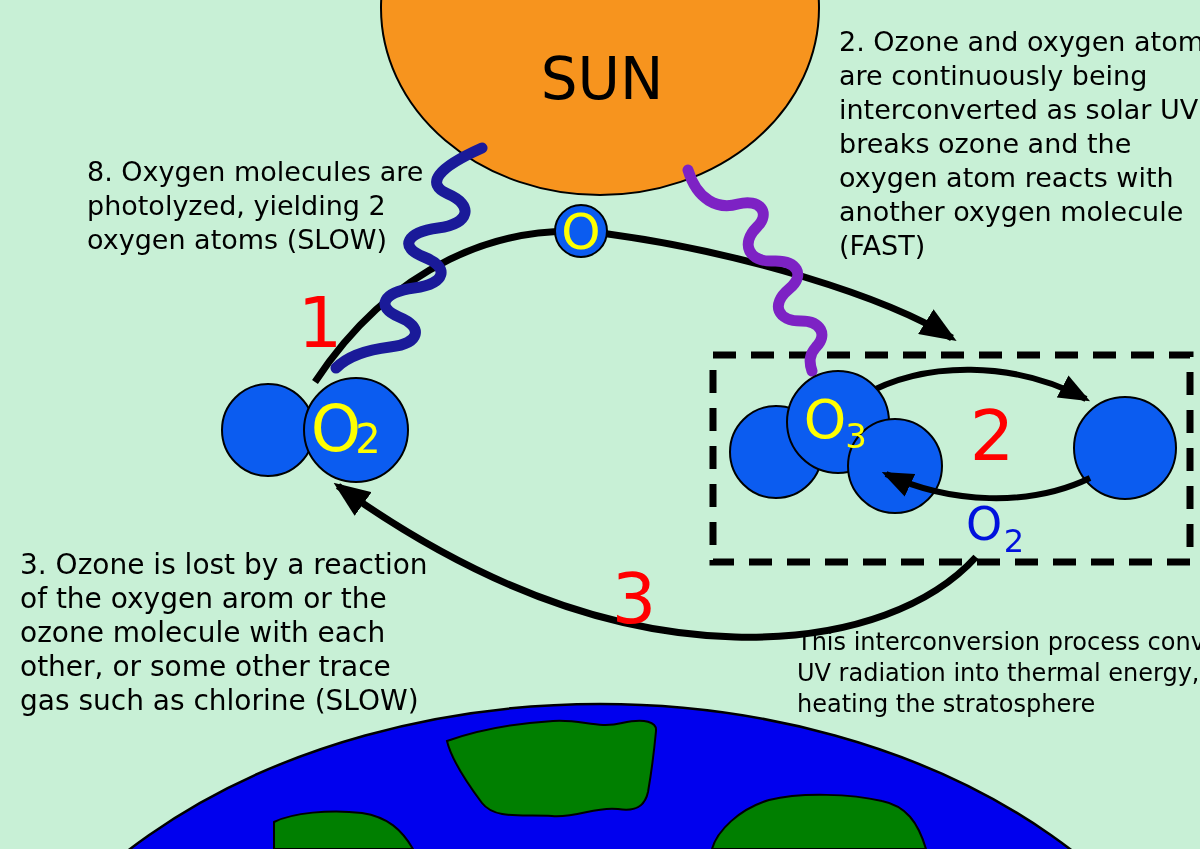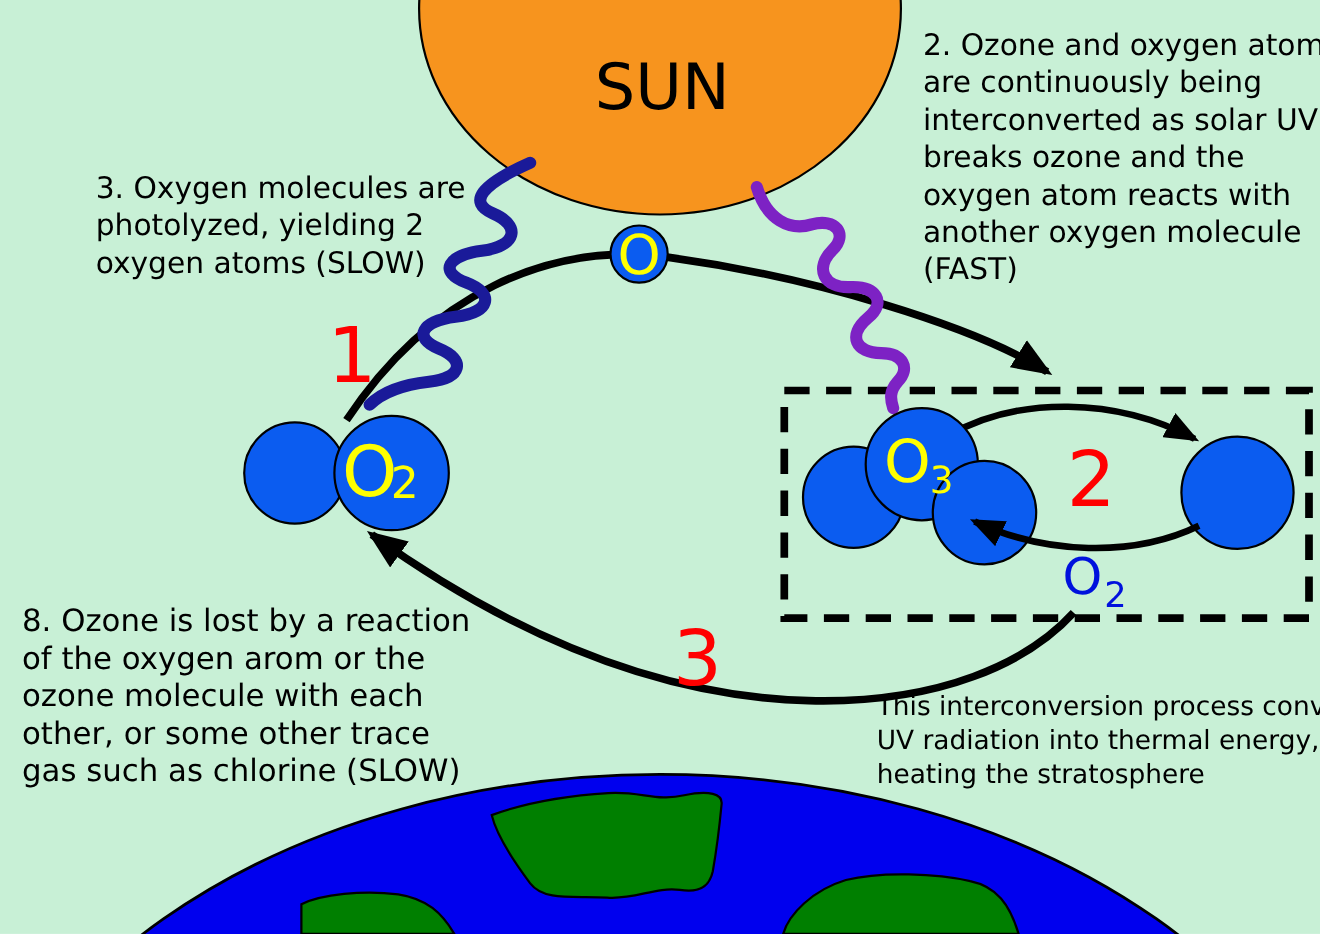--- a/index.html
+++ b/index.html
@@ -82,31 +82,31 @@
     <text class="blab" x="1014" y="552" font-size="32" text-anchor="middle">2</text>
 
     <text class="sun-text" x="602" y="99" text-anchor="middle">SUN</text>
 
     <ellipse cx="600" cy="1152" rx="638" ry="448" fill="#0000ee" stroke="#000" stroke-width="2.5"></ellipse>
     <path fill="#007f00" stroke="#000" stroke-width="2" d="M 447 741 C 480 729, 520 723, 553 721 C 582 719, 597 729, 622 723 C 645 718, 657 722, 656 731 C 654 752, 651 775, 648 792 C 645 806, 636 812, 618 809 C 596 806, 577 818, 552 816 C 524 814, 495 820, 482 803 C 470 787, 452 762, 447 741 Z"></path>
     <path fill="#007f00" stroke="#000" stroke-width="2" d="M 274 822 C 292 813, 330 809, 362 813 C 388 817, 402 830, 413 849 L 274 849 Z"></path>
     <path fill="#007f00" stroke="#000" stroke-width="2" d="M 712 849 C 717 831, 739 809, 769 800 C 801 792, 852 794, 882 801 C 906 806, 918 822, 926 849 Z"></path>
   </svg>
 
-  <div class="caption cap1">3. Oxygen molecules are
+  <div class="caption cap1">8. Oxygen molecules are
 photolyzed, yielding 2
 oxygen atoms (SLOW)</div>
   <div class="caption cap2">2. Ozone and oxygen atoms
 are continuously being
 interconverted as solar UV
 breaks ozone and the
 oxygen atom reacts with
 another oxygen molecule
 (FAST)</div>
-  <div class="caption cap3">8. Ozone is lost by a reaction
+  <div class="caption cap3">3. Ozone is lost by a reaction
 of the oxygen arom or the
 ozone molecule with each
 other, or some other trace
 gas such as chlorine (SLOW)</div>
   <div class="caption cap4">This interconversion process converts
 UV radiation into thermal energy,
 heating the stratosphere</div>
 </div>
 
 </body></html>

